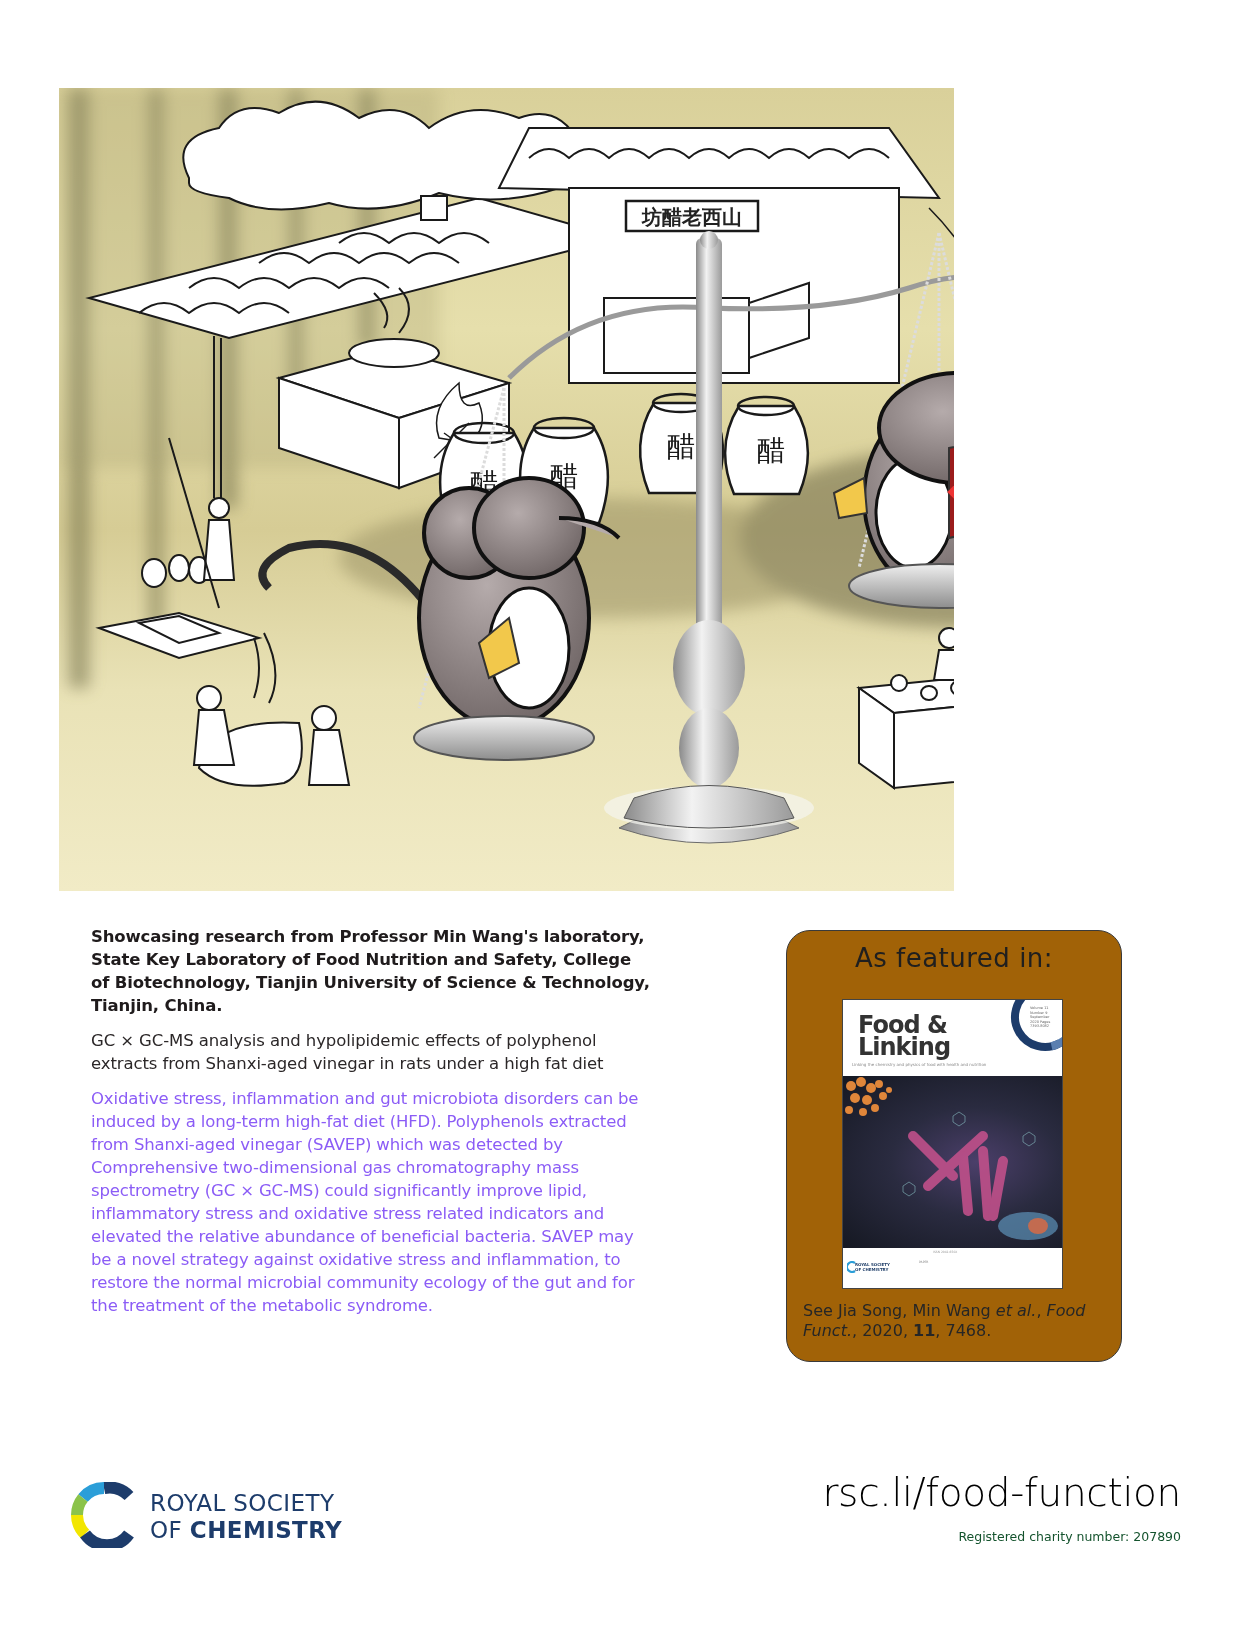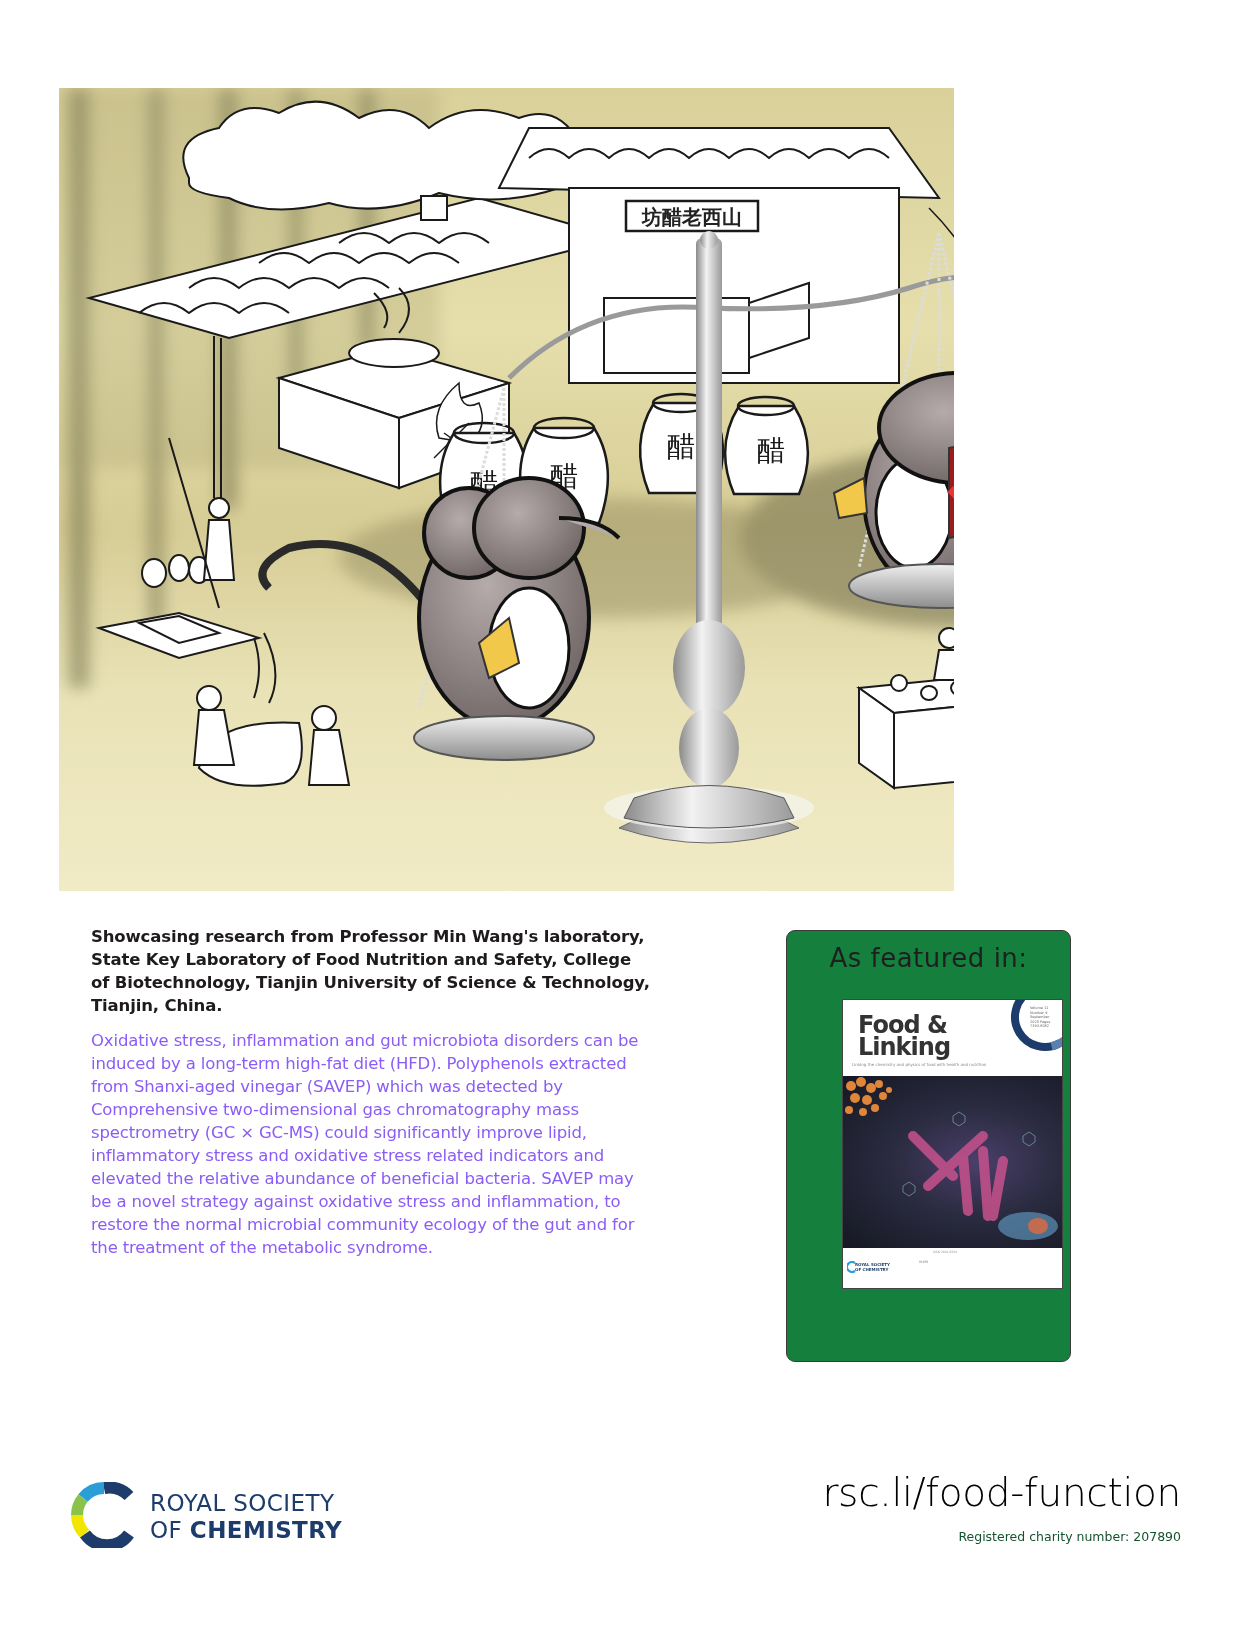--- a/index.html
+++ b/index.html
@@ -19,22 +19,22 @@
       font-size: 16.5px; line-height: 23px; color: #1f1b1c; letter-spacing: -0.15px;
     }
     .title {
       margin-top: 13px; font-size: 16.5px; line-height: 22.5px; color: #2b2728; letter-spacing: -0.1px;
     }
     .abstract {
       margin-top: 12px; font-size: 16.5px; line-height: 23px; color: #8b5cf6; letter-spacing: -0.15px;
     }
 
     .featured-box {
-      position: absolute; left: 786px; top: 930px; width: 285px; height: 432px;
-      background: #15803d; border: 1.5px solid #3a3a3a; border-radius: 9px;
+      position: absolute; left: 786px; top: 930px; width: 336px; height: 432px;
+      background: #a16207; border: 1.5px solid #3a3a3a; border-radius: 24px;
     }
     .featured-heading {
       position: absolute; left: 0; right: 0; top: 12px; text-align: center;
       font-size: 26px; font-weight: normal; color: #1f1f1f; letter-spacing: 0.5px;
     }
     .cover {
       position: absolute; left: 55px; top: 68px; width: 221px; height: 290px;
       background: #ffffff; border: 1px solid #444; overflow: hidden;
     }
     .cover-title {
@@ -242,20 +242,21 @@
         <ellipse cx="870" cy="605" rx="8" ry="7"></ellipse>
         <ellipse cx="900" cy="600" rx="8" ry="7"></ellipse>
         <ellipse cx="930" cy="595" rx="8" ry="7"></ellipse>
       <ellipse cx="1030" cy="655" rx="8" ry="7"></ellipse>
     </g>
   </svg>
 </div>
 
 <div class="left-col">
   <p class="showcase">Showcasing research from Professor Min Wang's laboratory, State Key Laboratory of Food Nutrition and Safety, College of Biotechnology, Tianjin University of Science &amp; Technology, Tianjin, China.</p>
+  <p class="title">GC × GC-MS analysis and hypolipidemic effects of polyphenol extracts from Shanxi-aged vinegar in rats under a high fat diet</p>
   <p class="abstract">Oxidative stress, inflammation and gut microbiota disorders can be induced by a long-term high-fat diet (HFD). Polyphenols extracted from Shanxi-aged vinegar (SAVEP) which was detected by Comprehensive two-dimensional gas chromatography mass spectrometry (GC × GC-MS) could significantly improve lipid, inflammatory stress and oxidative stress related indicators and elevated the relative abundance of beneficial bacteria. SAVEP may be a novel strategy against oxidative stress and inflammation, to restore the normal microbial community ecology of the gut and for the treatment of the metabolic syndrome.</p>
 </div>
 
 <div class="featured-box">
   <div class="featured-heading">As featured in:</div>
 
   <div class="cover">
     <svg class="cover-ring" viewBox="0 0 78 78">
       <circle cx="39" cy="39" r="30" fill="none" stroke="#1d3c6b" stroke-width="8" stroke-dasharray="110 200" transform="rotate(60 39 39)"></circle>
       <circle cx="39" cy="39" r="30" fill="none" stroke="#5a7fb0" stroke-width="8" stroke-dasharray="30 200" transform="rotate(20 39 39)"></circle>
@@ -305,20 +306,23 @@
         <path d="M8,2 A5,5 0 1 0 8,10" stroke="#2b9ed8" stroke-width="2.2" fill="none"></path>
       </svg>
       <div class="cover-rsc">
         <div>ROYAL SOCIETY</div>
         <div>OF CHEMISTRY</div>
       </div>
       <div class="cover-paper">PAPER</div>
     </div>
   </div>
 
+  <div class="citation">
+    <span>See Jia Song, Min Wang </span><i>et al.</i><span>, </span><i>Food Funct.</i><span>, 2020, </span><b>11</b><span>, 7468.</span>
+  </div>
 </div>
 
 <div class="rsc-logo">
   <svg class="rsc-mark" viewBox="0 0 66 66">
     <path d="M58,14 A27,27 0 0 0 33,6" stroke="#1d3c6b" stroke-width="12" fill="none"></path>
     <path d="M33,6 A27,27 0 0 0 12,16" stroke="#2b9ed8" stroke-width="12" fill="none"></path>
     <path d="M12,16 A27,27 0 0 0 6,33" stroke="#8bc34a" stroke-width="12" fill="none"></path>
     <path d="M6,33 A27,27 0 0 0 14,52" stroke="#f2e600" stroke-width="12" fill="none"></path>
     <path d="M14,52 A27,27 0 0 0 58,52" stroke="#1d3c6b" stroke-width="12" fill="none"></path>
   </svg>

